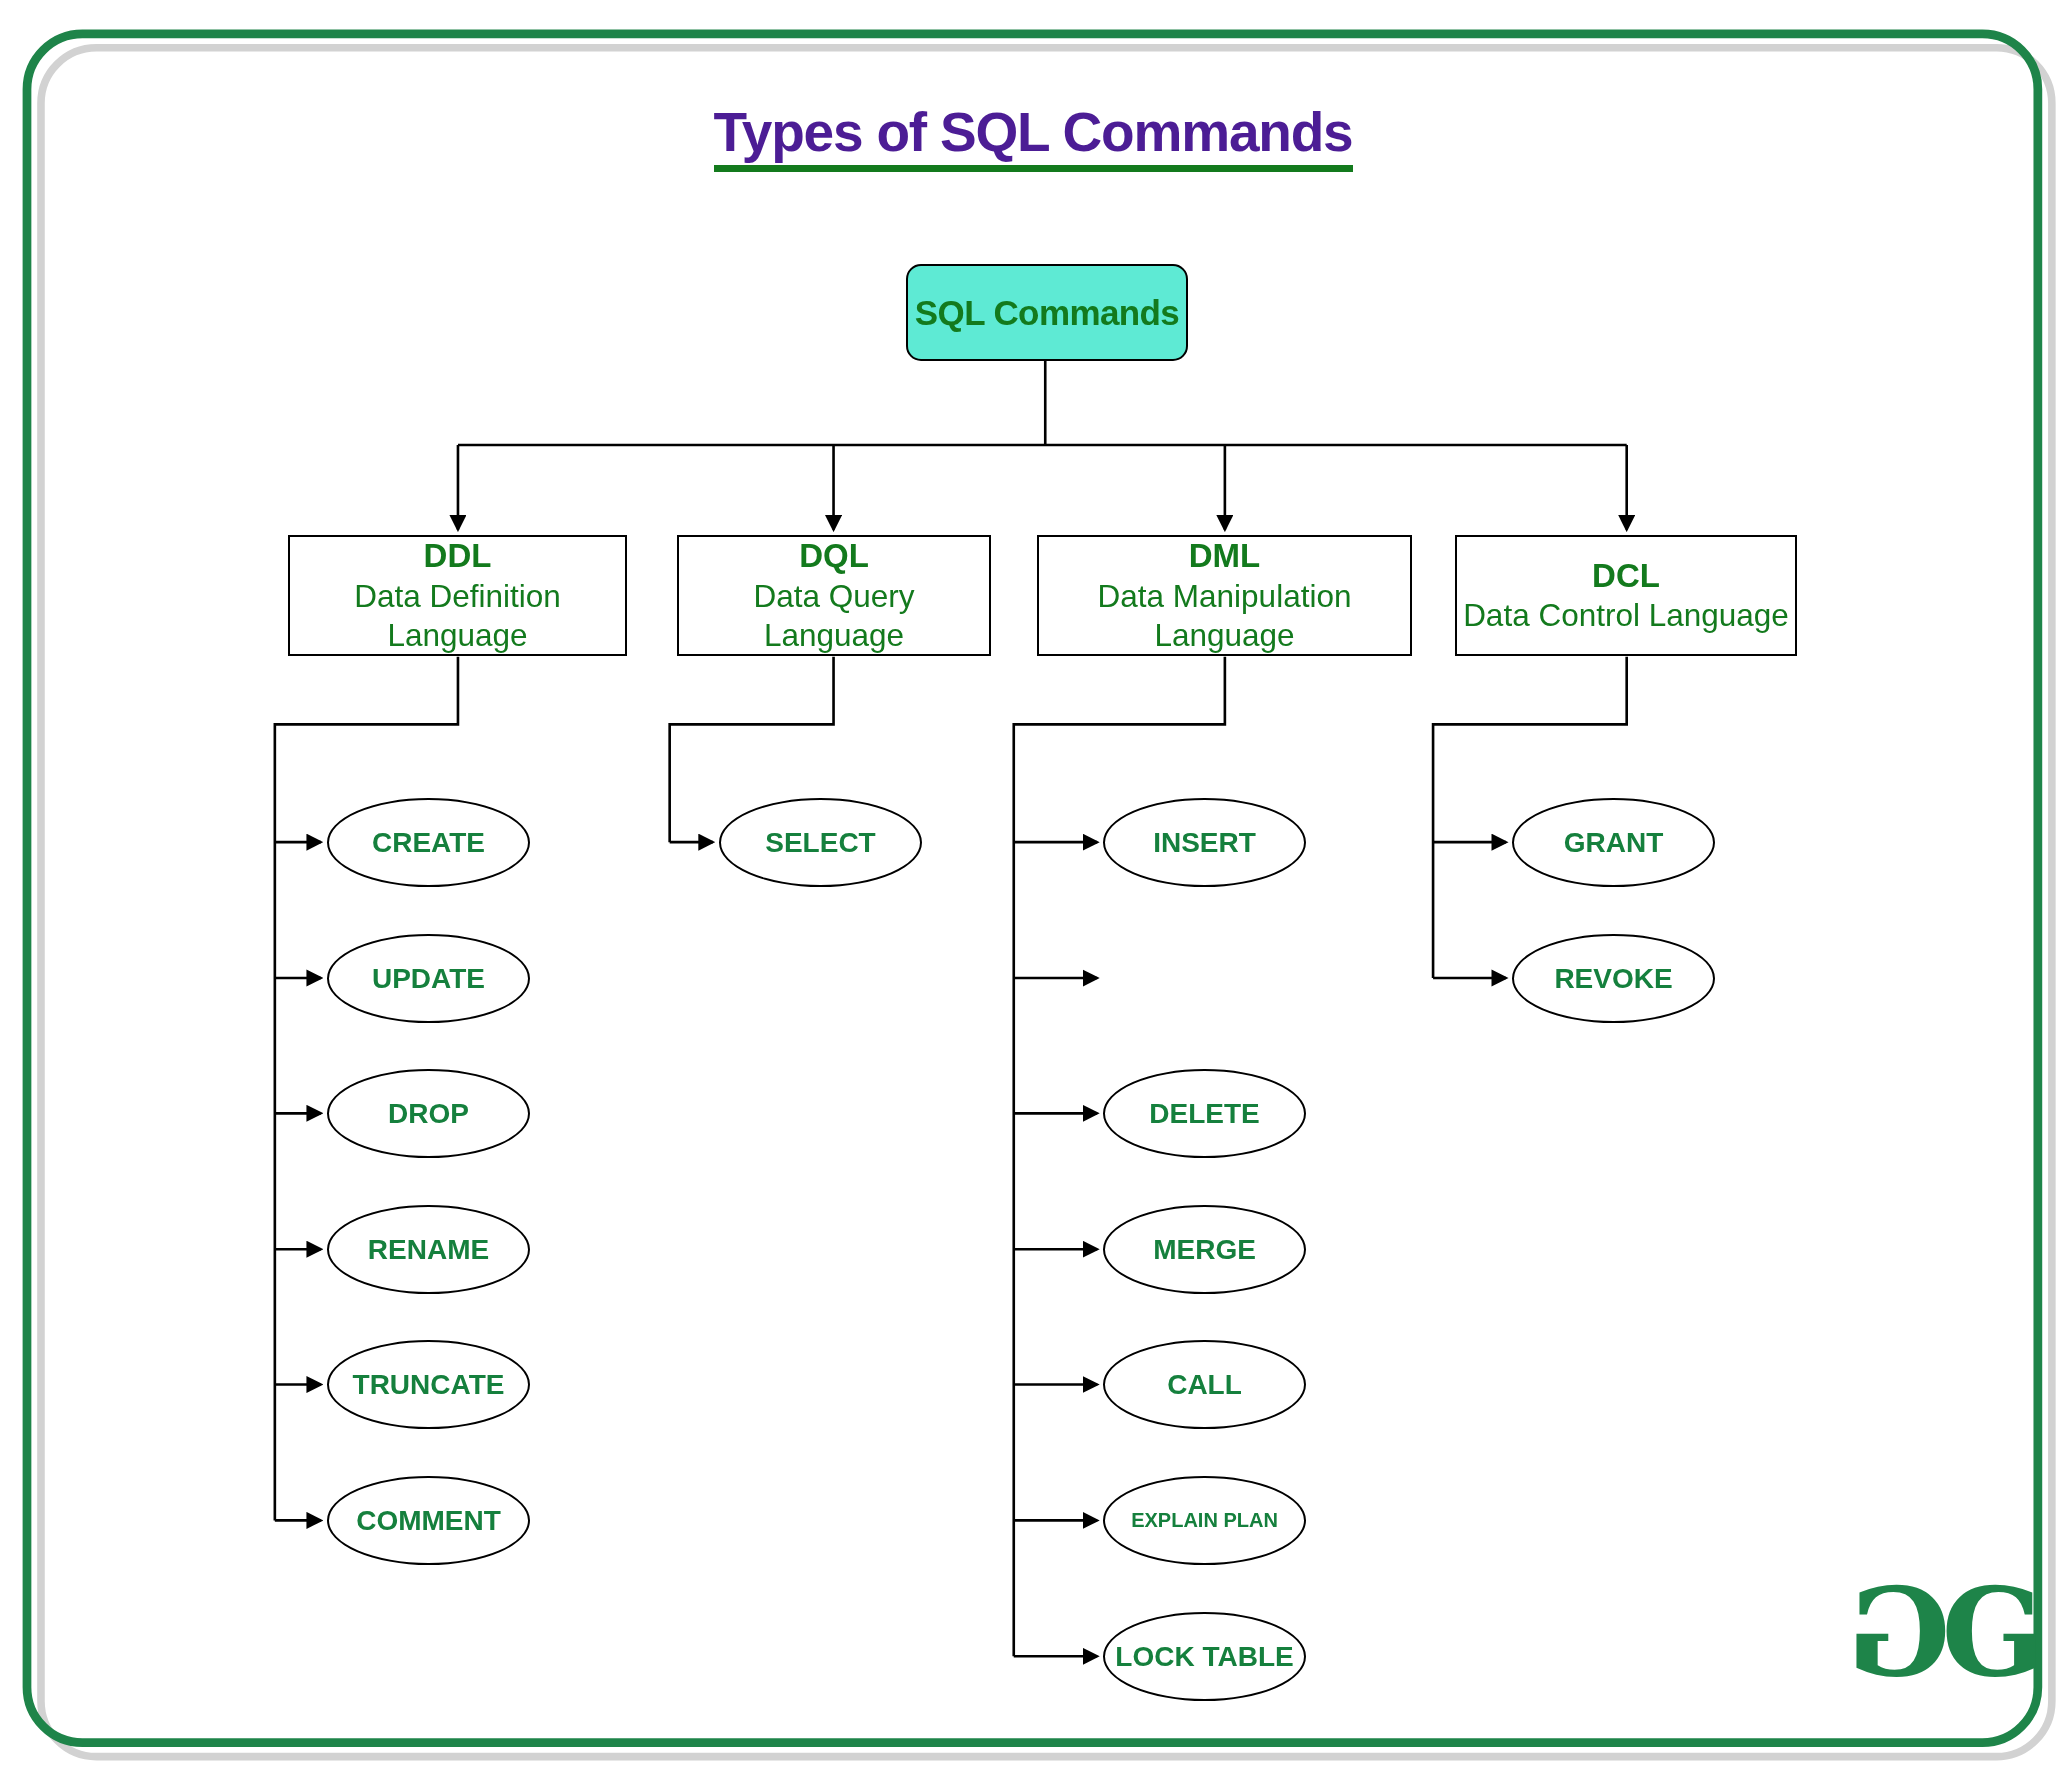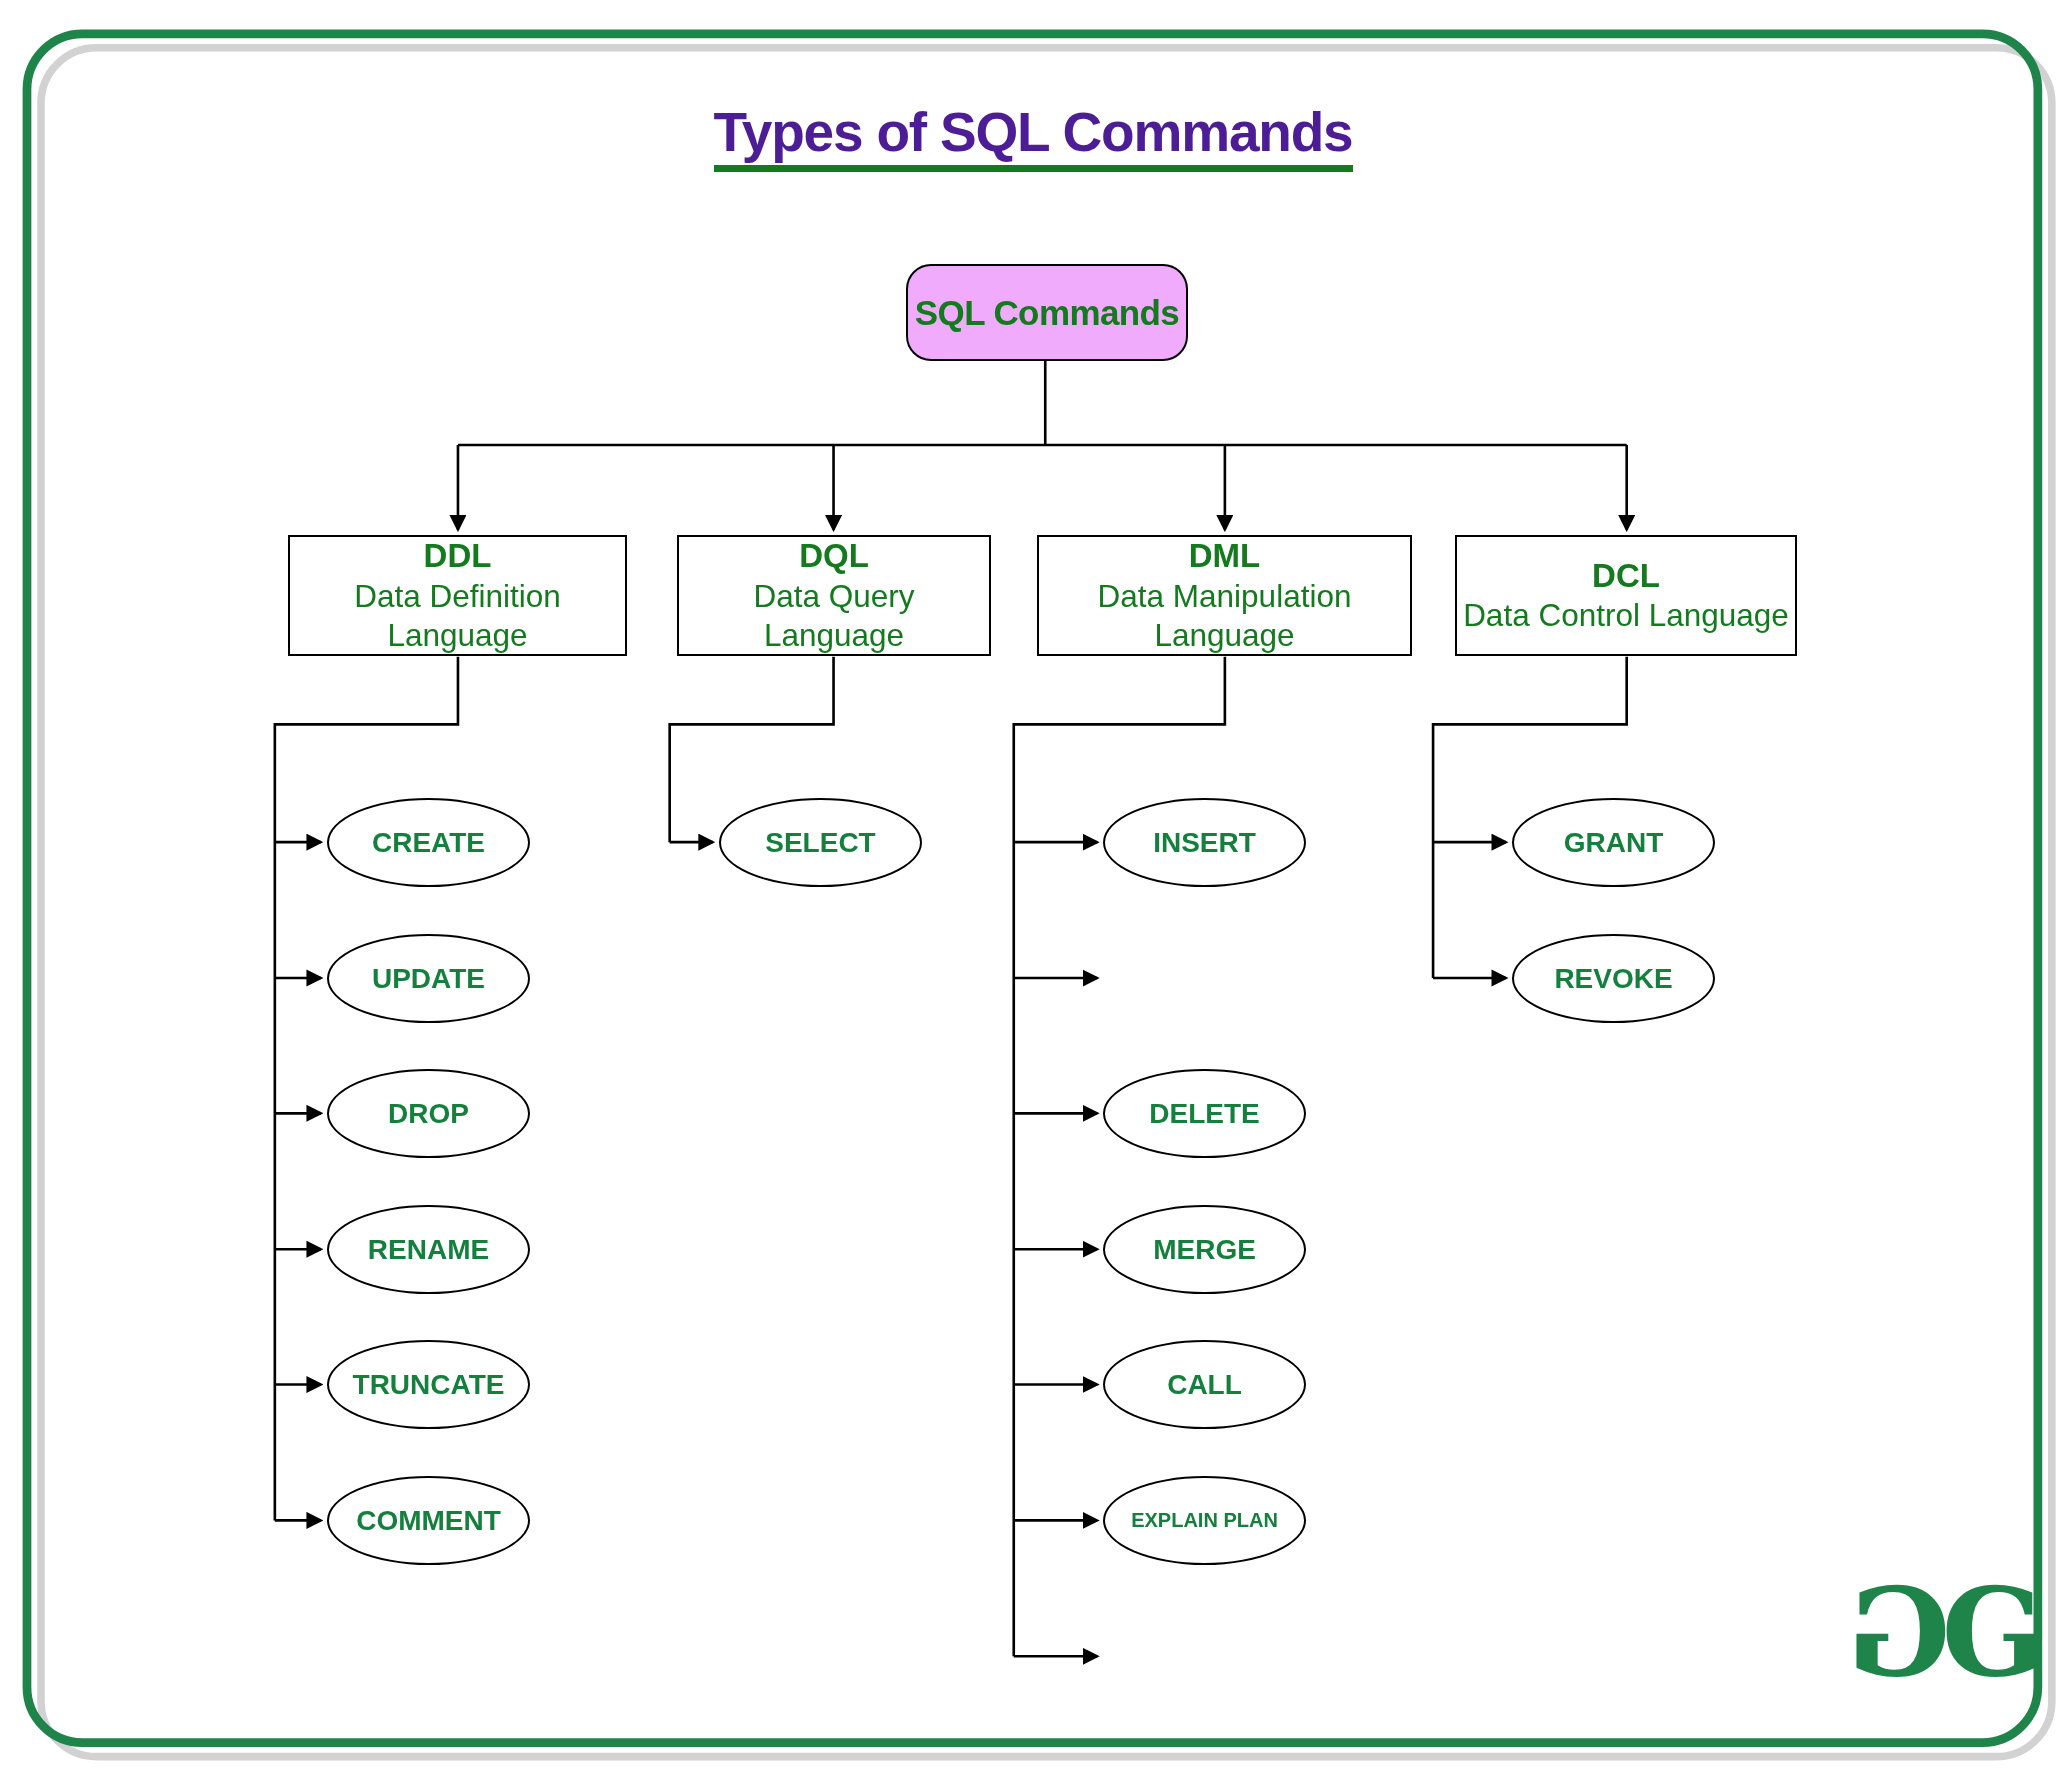--- a/index.html
+++ b/index.html
@@ -39,22 +39,22 @@
     padding-bottom: 3.5px;
     line-height: 1.05;
   }
   .root-box {
     position: absolute;
     left: 906px;
     top: 264px;
     width: 278px;
     height: 93px;
     border: 2.3px solid #000;
-    border-radius: 25px;
-    background: #f0abfc;
+    border-radius: 15px;
+    background: #5eead4;
     display: flex;
     align-items: center;
     justify-content: center;
     z-index: 2;
   }
   .root-box span {
     font-size: 35px;
     font-weight: bold;
     letter-spacing: -0.6px;
     color: #137a1d;
@@ -253,20 +253,23 @@
   </div>
   <div class="cmd" style="left:1103px; top:1205px;">
     <span>MERGE</span>
   </div>
   <div class="cmd" style="left:1103px; top:1340px;">
     <span>CALL</span>
   </div>
   <div class="cmd" style="left:1103px; top:1476px;">
     <span style="font-size:20px;">EXPLAIN PLAN</span>
   </div>
+  <div class="cmd" style="left:1103px; top:1612px;">
+    <span>LOCK TABLE</span>
+  </div>
 
   <div class="cmd" style="left:1512px; top:798px;">
     <span>GRANT</span>
   </div>
   <div class="cmd" style="left:1512px; top:934px;">
     <span>REVOKE</span>
   </div>
 
   <div class="logo">
     <span class="g-left">G</span>

